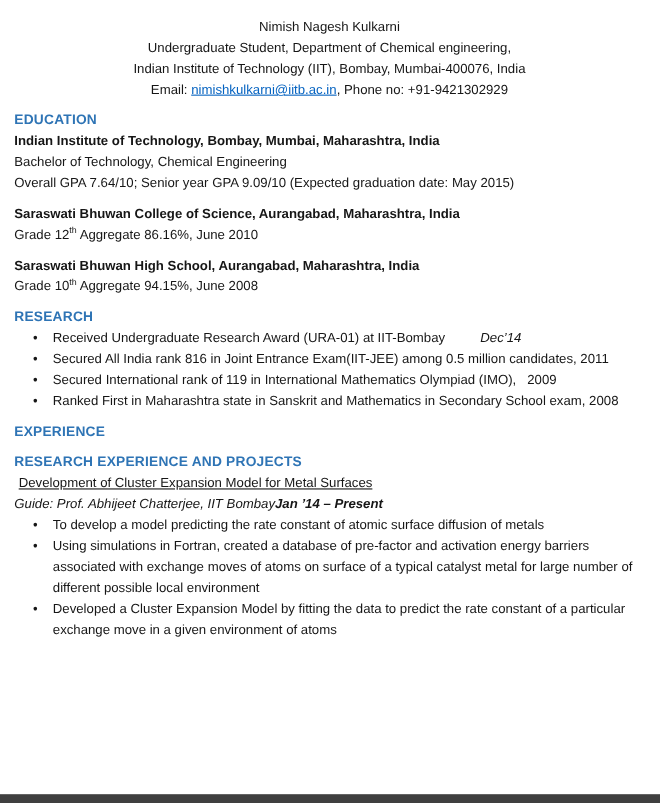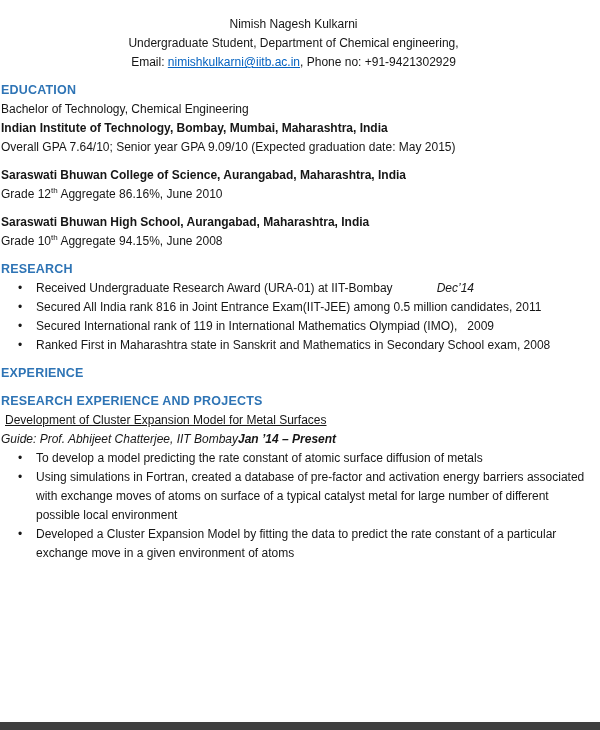--- a/index.html
+++ b/index.html
@@ -6,21 +6,21 @@
   html, body { margin: 0; padding: 0; }
   body {
     width: 600px; height: 730px;
     background: #ffffff;
     font-family: "Liberation Sans", sans-serif;
     font-size: 12px;
     color: #161616;
     position: relative;
     overflow: hidden;
   }
-  .page { padding: 15px 14px 0 1px; }
+  .page { padding: 15px 14px 0 13px; }
 
   .header { text-align: center; }
   .hline { line-height: 19px; }
   .email { color: var(--link, #0563C1); text-decoration: underline; cursor: pointer; }
 
   h2.sec {
     font-size: 12.5px;
     font-weight: bold;
     color: var(--accent, #2E74B5);
     margin: 9px 0 0 0;
@@ -51,29 +51,30 @@
   }
 </style>
 </head>
 <body>
 
 <div class="page">
 
   <header class="header">
     <div class="hline">Nimish Nagesh Kulkarni</div>
     <div class="hline">Undergraduate Student, Department of Chemical engineering,</div>
+    <div class="hline">Indian Institute of Technology (IIT), Bombay, Mumbai-400076, India</div>
     <div class="hline"><span>Email: </span><a href="#" class="email">nimishkulkarni@iitb.ac.in</a><span>, Phone no: +91-9421302929</span></div>
   </header>
 
 
   <section>
     <h2 class="sec">EDUCATION</h2>
     <div class="edu">
+      <div class="line bold">Indian Institute of Technology, Bombay, Mumbai, Maharashtra, India</div>
       <div class="line">Bachelor of Technology, Chemical Engineering</div>
-      <div class="line bold">Indian Institute of Technology, Bombay, Mumbai, Maharashtra, India</div>
       <div class="line">Overall GPA 7.64/10; Senior year GPA 9.09/10 (Expected graduation date: May 2015)</div>
     </div>
     <div class="edu">
       <div class="line bold">Saraswati Bhuwan College of Science, Aurangabad, Maharashtra, India</div>
       <div class="line"><span>Grade 12</span><sup>th</sup><span> Aggregate 86.16%, June 2010</span></div>
     </div>
     <div class="edu">
       <div class="line bold">Saraswati Bhuwan High School, Aurangabad, Maharashtra, India</div>
       <div class="line"><span>Grade 10</span><sup>th</sup><span> Aggregate 94.15%, June 2008</span></div>
     </div>

